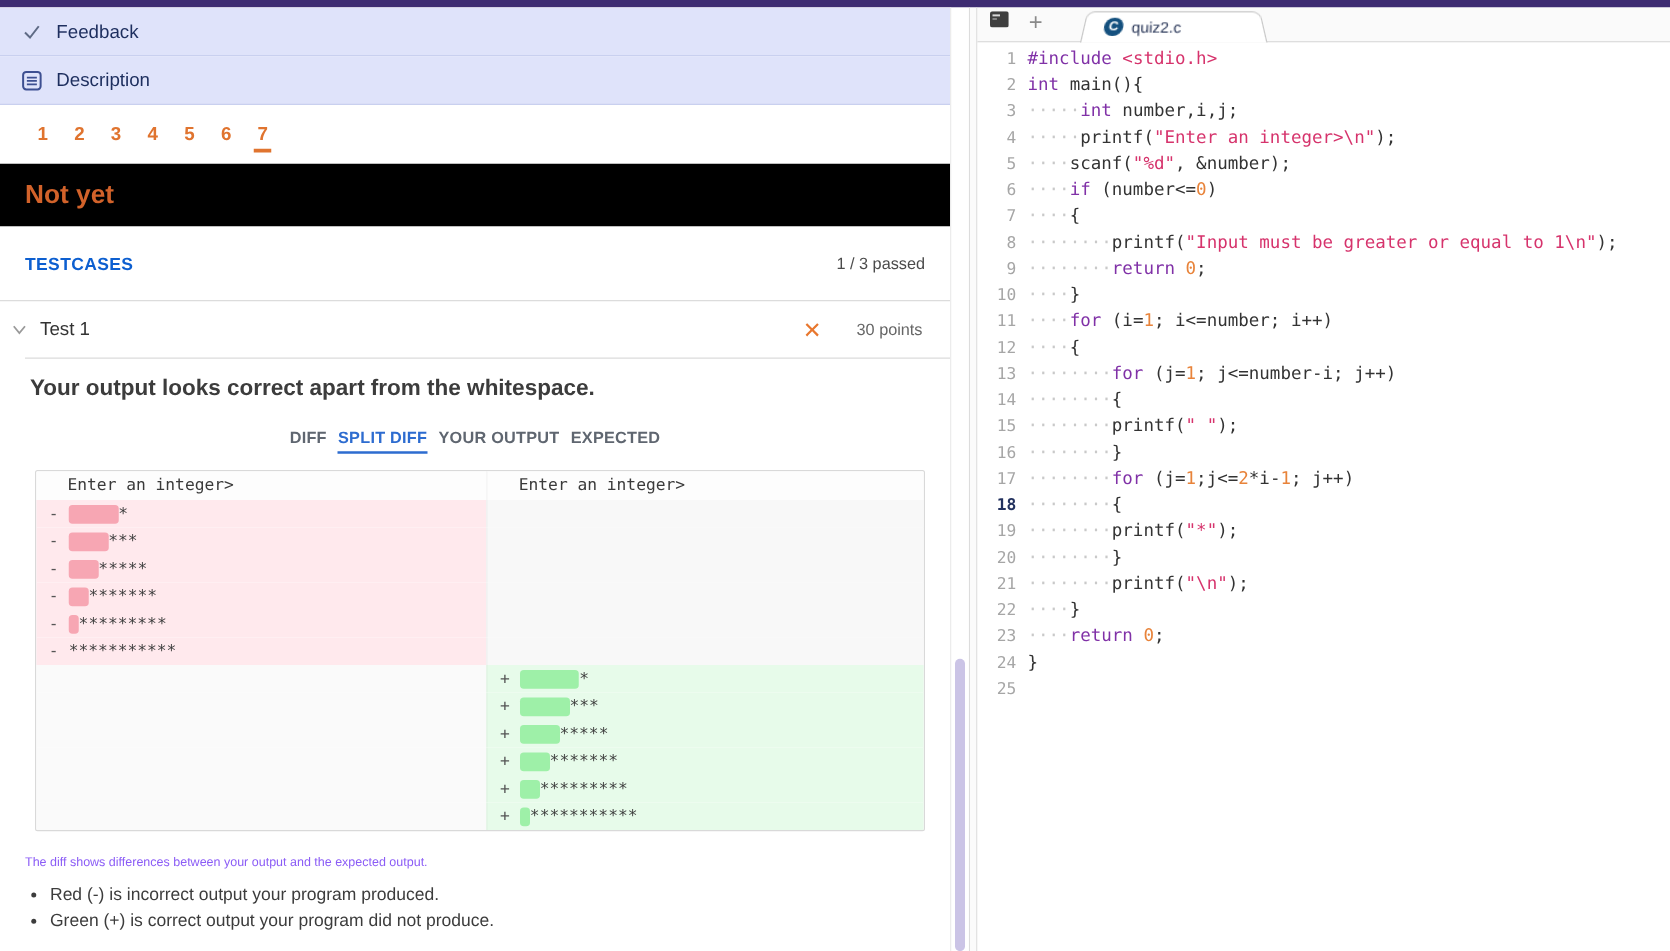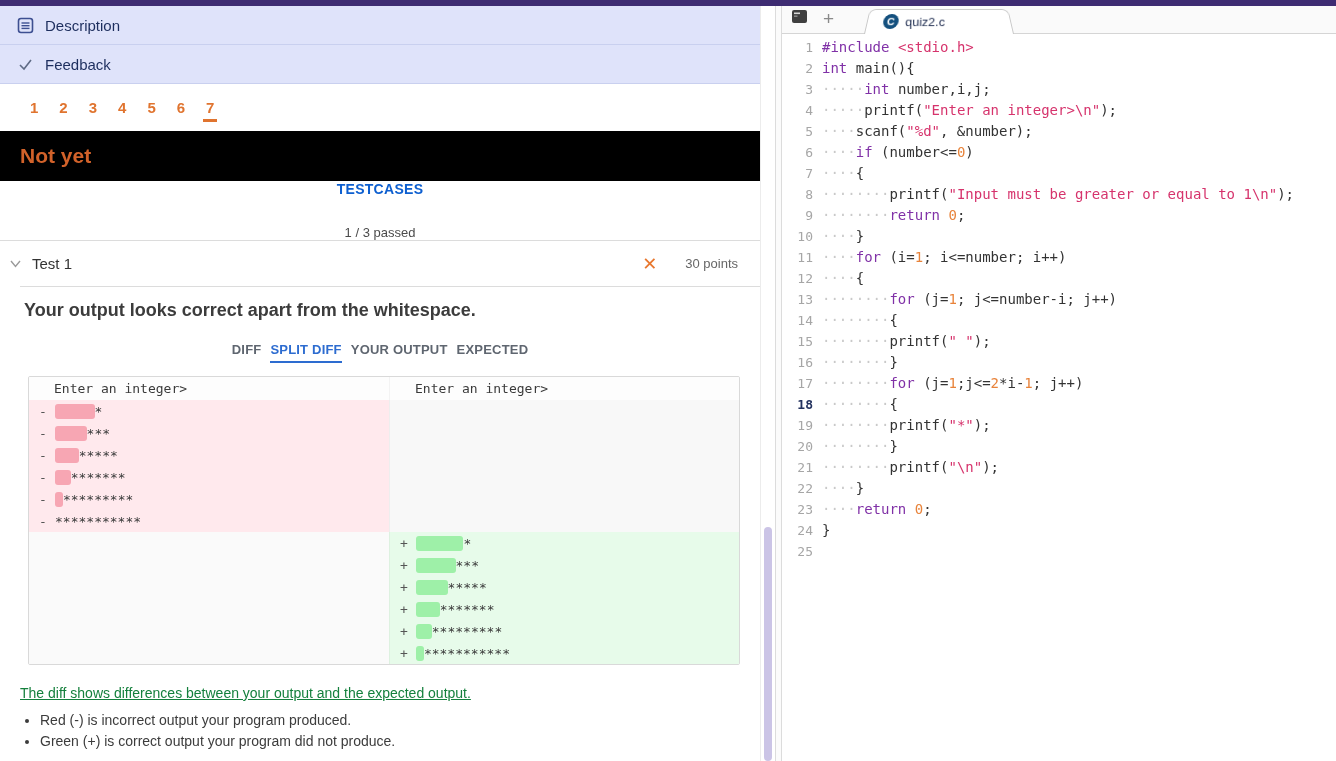--- a/index.html
+++ b/index.html
@@ -22,21 +22,21 @@
   .page-num { color:#e0742f; font-size:15px; font-weight:600; padding:0 3px 3px 3px;
               border-bottom:3px solid transparent; cursor:pointer; }
   .page-num.active { border-bottom-color:#e0742f; }
 
   .status-banner { margin-top:9px; height:50px; background:#000000; display:flex;
                    align-items:center; padding-left:20px; color:#d2622a;
                    font-size:21px; font-weight:600; }
 
   .testcases-header { height:60px; display:flex; align-items:center;
                       justify-content:space-between; padding:0 20px;
-                      border-bottom:1px solid #dcdcdc;flex-direction:column; }
+                      border-bottom:1px solid #dcdcdc; }
   .testcases-title { color:#0d5fd0; font-weight:700; font-size:14px; letter-spacing:.3px; }
   .testcases-passed { color:#4b4b4b; font-size:13px; }
 
   .test-row { height:45px; display:flex; align-items:center; padding:0 10px 0 8px; }
   .test-row .chev { display:flex; align-items:center; margin-right:9px; cursor:pointer; }
   .test-name { color:#333; font-size:15px; flex:1; }
   .fail-x { color:#e8772e; font-size:18px; margin-right:28px; cursor:pointer; }
   .test-points { color:#666; font-size:13px; margin-right:12px; }
   .test-rule { border-top:1px solid #dcdcdc; margin-left:20px; }
 
@@ -58,21 +58,21 @@
   .diff-cell.hdrcell { background:#fdfdfd; padding-left:25px; }
   .diff-cell.removed { background:#ffe9ed; }
   .diff-cell.added   { background:#e7fbea; }
   .diff-cell.empty-l { background:#fafafa; }
   .diff-cell.empty-r { background:#f8f8f8; }
   .diff-marker { width:16px; flex:none; margin-left:10px; color:#555; }
   .ws-block { display:inline-block; height:15px; border-radius:3px; }
   .removed .ws-block { background:#f7a6b3; }
   .added   .ws-block { background:#9ef0a8; }
 
-  .diff-footnote { margin:20px 0 0 20px; color:#15803d; font-size:14px;text-decoration:underline; }
+  .diff-footnote { margin:20px 0 0 20px; color:#8b5cf6; font-size:10px; }
   .legend { margin:11px 0 0 40px; color:#3c3c3c; font-size:14px; }
   .legend li { margin-bottom:5px; }
 
   
   .left-scroll { width:15px; flex:none; position:relative; background:#fff;
                  border-left:1px solid #ececec; }
   .left-scroll .thumb { position:absolute; left:3px; top:521px; width:8px; height:234px;
                         background:#cbc4e6; border-radius:4px; cursor:pointer; }
   .divider { width:7px; flex:none; background:#fbfbfb;
              border-left:1px solid #dcdcdc; border-right:1px solid #dcdcdc; }
@@ -110,36 +110,36 @@
 
 <div id="app">
   <div class="top-accent"></div>
   <div class="main">
 
     <div class="left-panel">
 
       <div class="section-bar">
         <span class="ico">
           <svg width="17" height="17" viewBox="0 0 17 17">
+              <polyline points="3,9 7,13 14,4" fill="none" stroke="#5f6b85" stroke-width="1.6"></polyline>
+            </svg>
+        </span>
+        <span>Feedback</span>
+      </div>
+
+      <div class="section-bar">
+        <span class="ico">
+          <svg width="17" height="17" viewBox="0 0 17 17">
               <rect x="1.5" y="1.5" width="14" height="14" rx="2.5" fill="none" stroke="#3d4f91" stroke-width="1.6"></rect>
               <line x1="4.5" y1="6" x2="12.5" y2="6" stroke="#3d4f91" stroke-width="1.4"></line>
               <line x1="4.5" y1="8.7" x2="12.5" y2="8.7" stroke="#3d4f91" stroke-width="1.4"></line>
               <line x1="4.5" y1="11.4" x2="12.5" y2="11.4" stroke="#3d4f91" stroke-width="1.4"></line>
             </svg>
         </span>
         <span>Description</span>
-      </div>
-
-      <div class="section-bar">
-        <span class="ico">
-          <svg width="17" height="17" viewBox="0 0 17 17">
-              <polyline points="3,9 7,13 14,4" fill="none" stroke="#5f6b85" stroke-width="1.6"></polyline>
-            </svg>
-        </span>
-        <span>Feedback</span>
       </div>
 
       <div class="pagination">
           <span class="page-num">1</span>
           <span class="page-num">2</span>
           <span class="page-num">3</span>
           <span class="page-num">4</span>
           <span class="page-num">5</span>
           <span class="page-num">6</span>
           <span class="page-num active">7</span>

